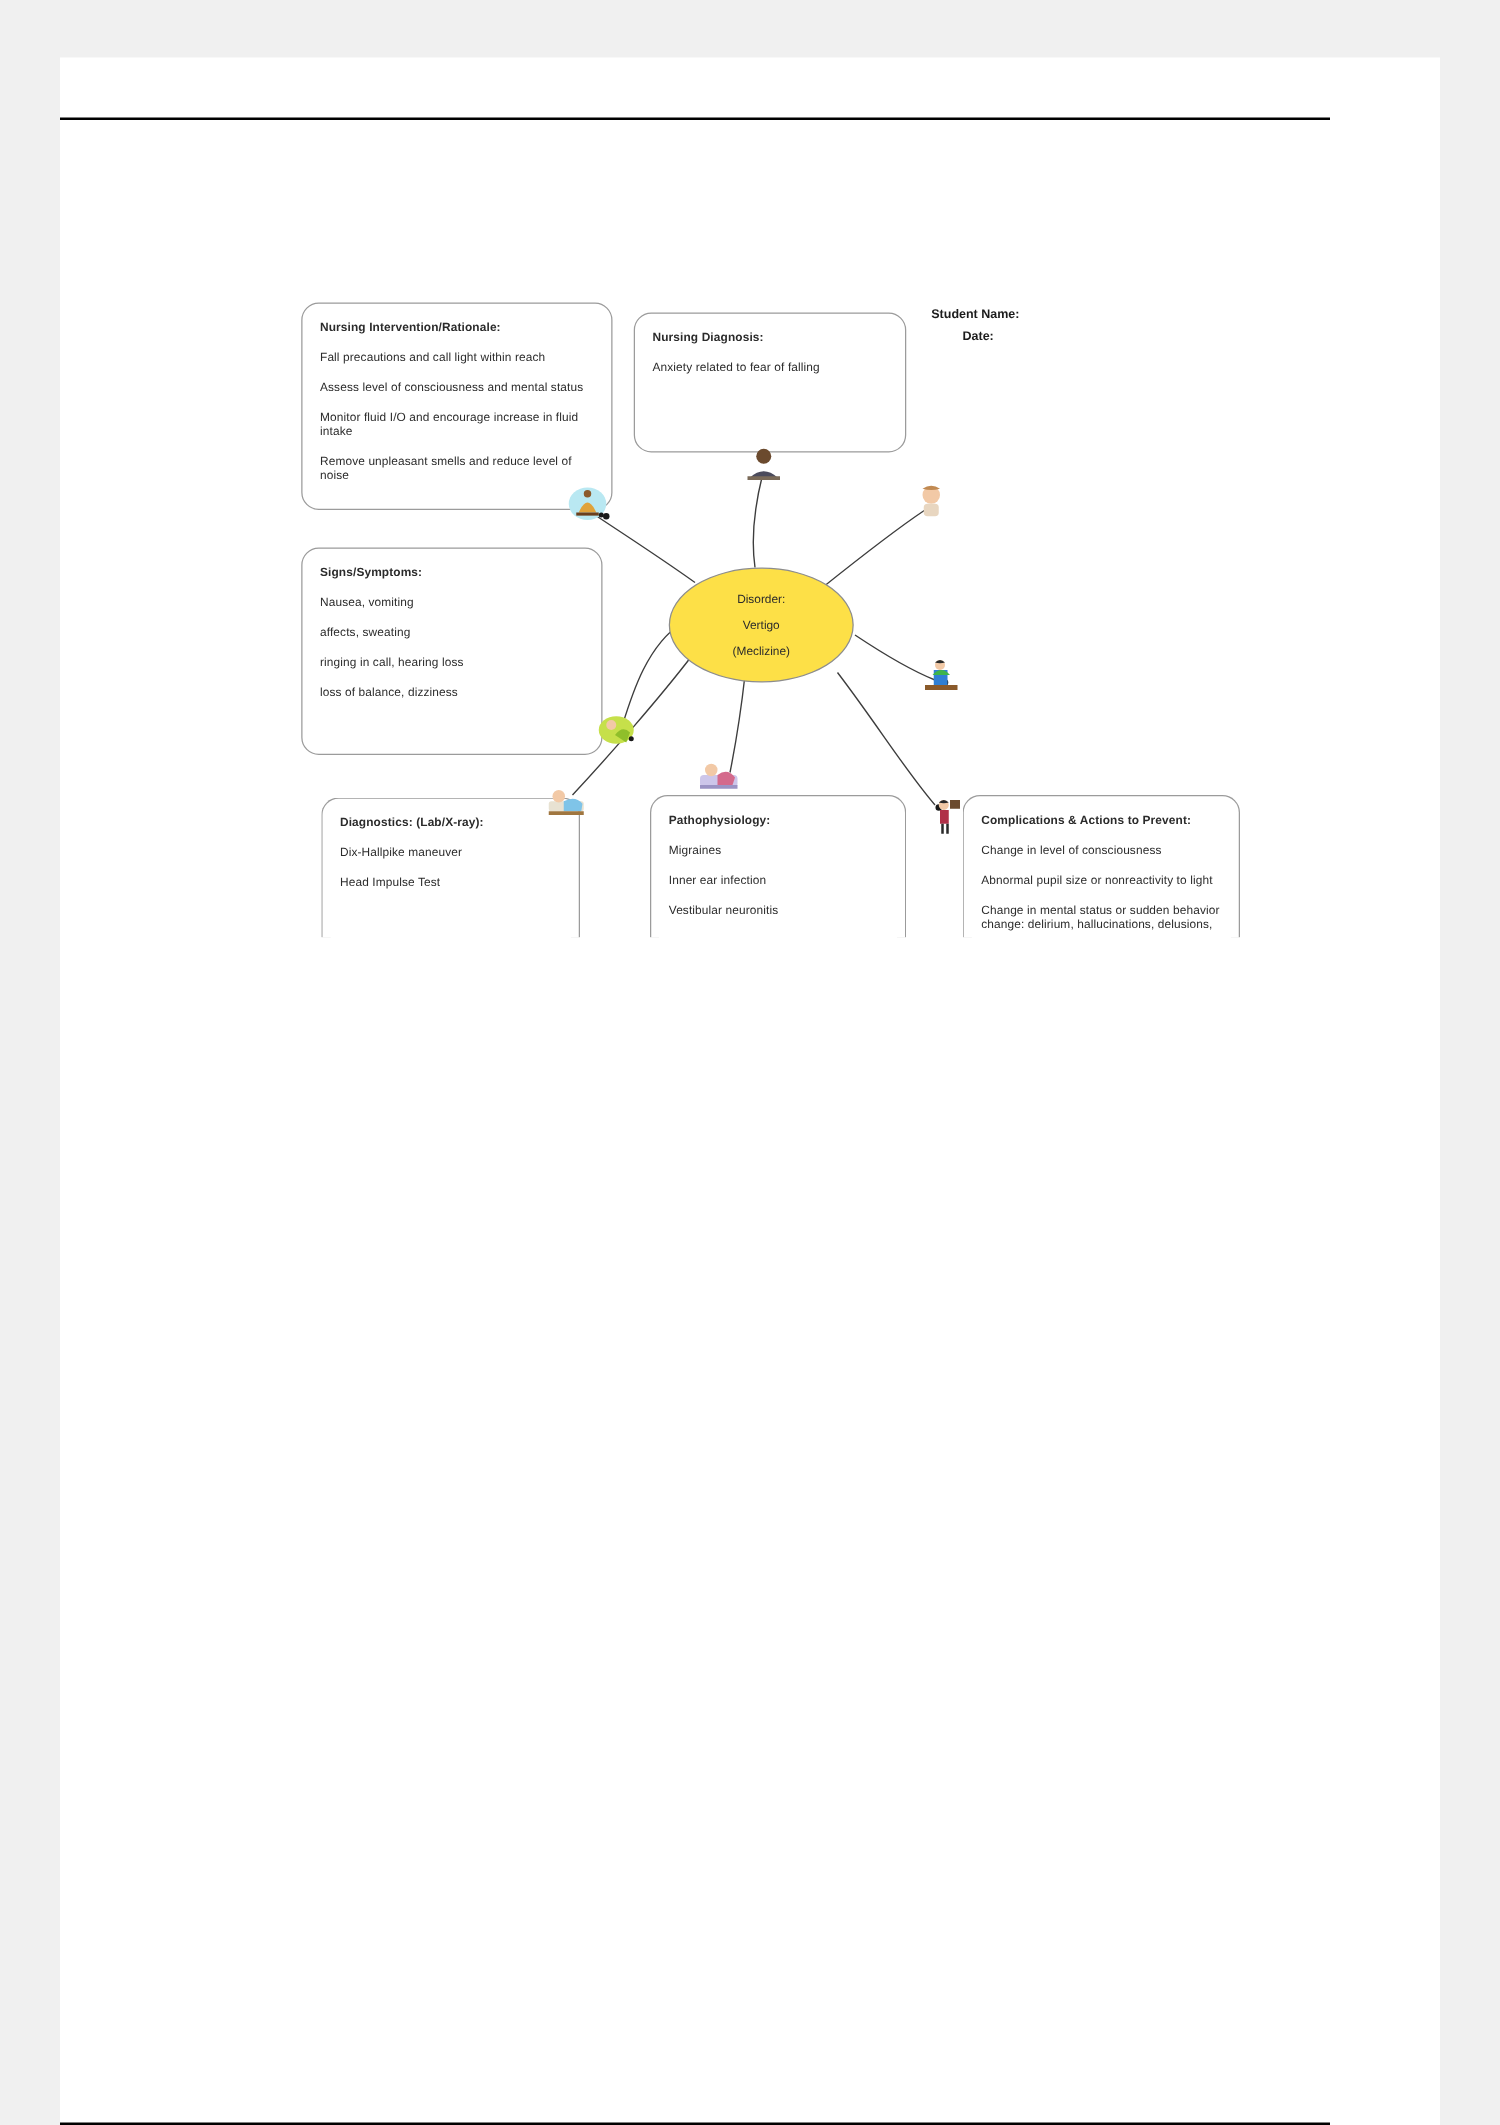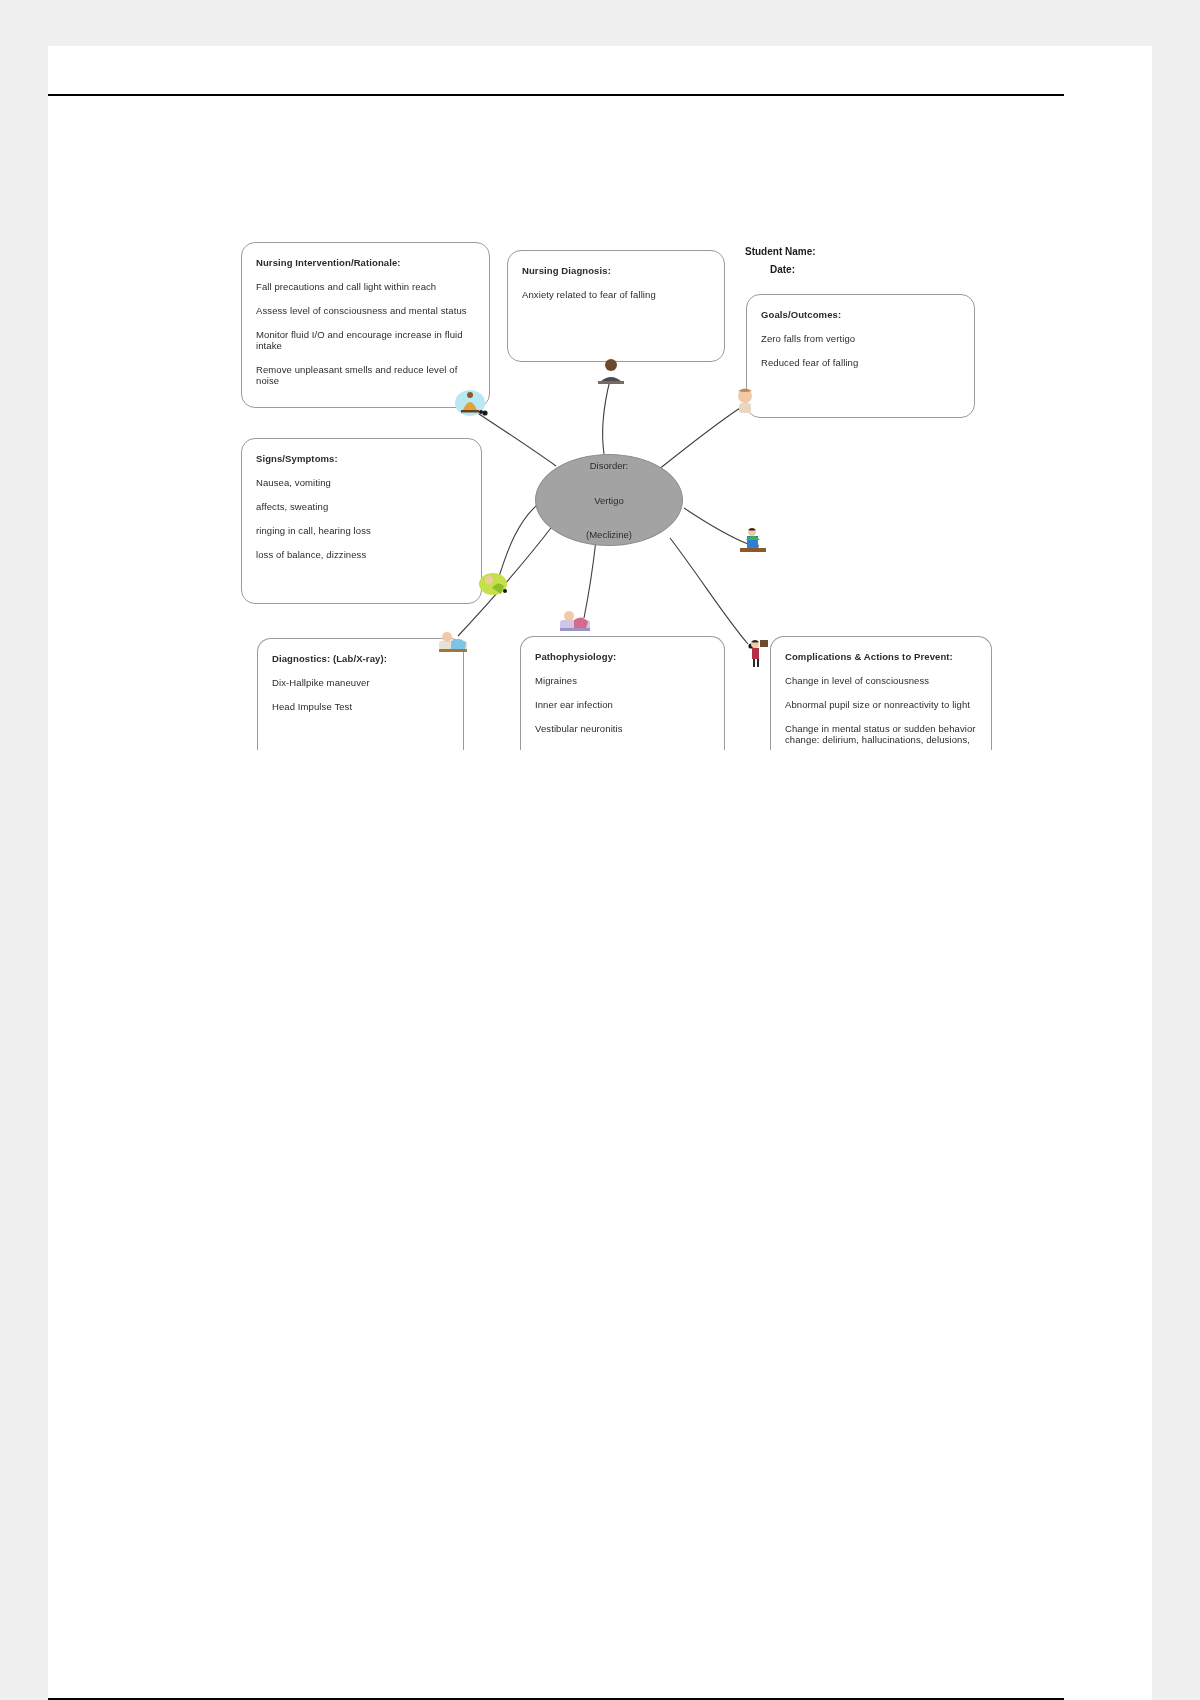--- a/index.html
+++ b/index.html
@@ -35,23 +35,23 @@
     margin:0 0 13px 0;
     letter-spacing:0.1px;
   }
   .node .inner{padding:14px 14px 0 14px;}
   .node .line.head{font-weight:bold;}
 
   .ellipse{
     position:absolute;
     border:1px solid #8d8d8d;
     border-radius:50%;
-    background:#a3a3a3;
+    background:#fde047;
     display:flex;flex-direction:column;
-    align-items:center;justify-content:space-between;
+    align-items:center;justify-content:center;
     box-sizing:border-box;
   }
   .ellipse .line{font-size:9.5px;color:#2b2b2b;margin:5px 0;}
 
   .meta{position:absolute;font-size:10px;color:#1c1c1c;font-weight:bold;}
 
   .icon{position:absolute;width:34px;height:30px;}
   .icon svg{display:block;width:100%;height:100%;}
 </style>
 </head>
@@ -96,27 +96,20 @@
       </div>
     </div>
 
     <div class="node" style="left:459px;top:204px;width:218px;height:112px;">
       <div class="inner">
         <div class="line head">Nursing Diagnosis:</div>
         <div class="line">Anxiety related to fear of falling</div>
       </div>
     </div>
 
-    <div class="node" style="left:698px;top:248px;width:229px;height:124px;">
-      <div class="inner">
-        <div class="line head">Goals/Outcomes:</div>
-        <div class="line">Zero falls from vertigo</div>
-        <div class="line">Reduced fear of falling</div>
-      </div>
-    </div>
 
     <div class="node" style="left:193px;top:392px;width:241px;height:166px;">
       <div class="inner">
         <div class="line head">Signs/Symptoms:</div>
         <div class="line">Nausea, vomiting</div>
         <div class="line">affects, sweating</div>
         <div class="line">ringing in call, hearing loss</div>
         <div class="line">loss of balance, dizziness</div>
       </div>
     </div>

